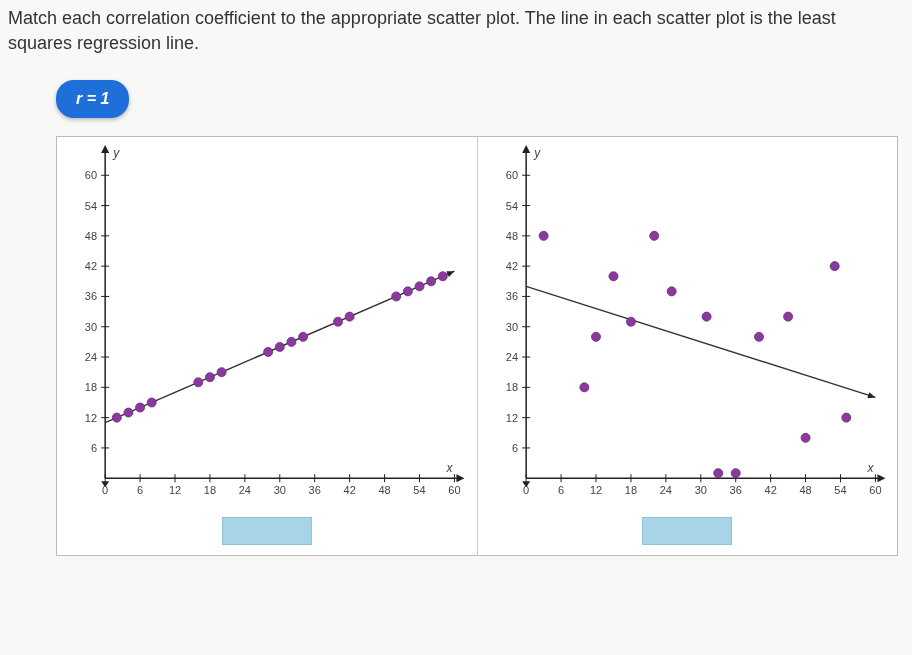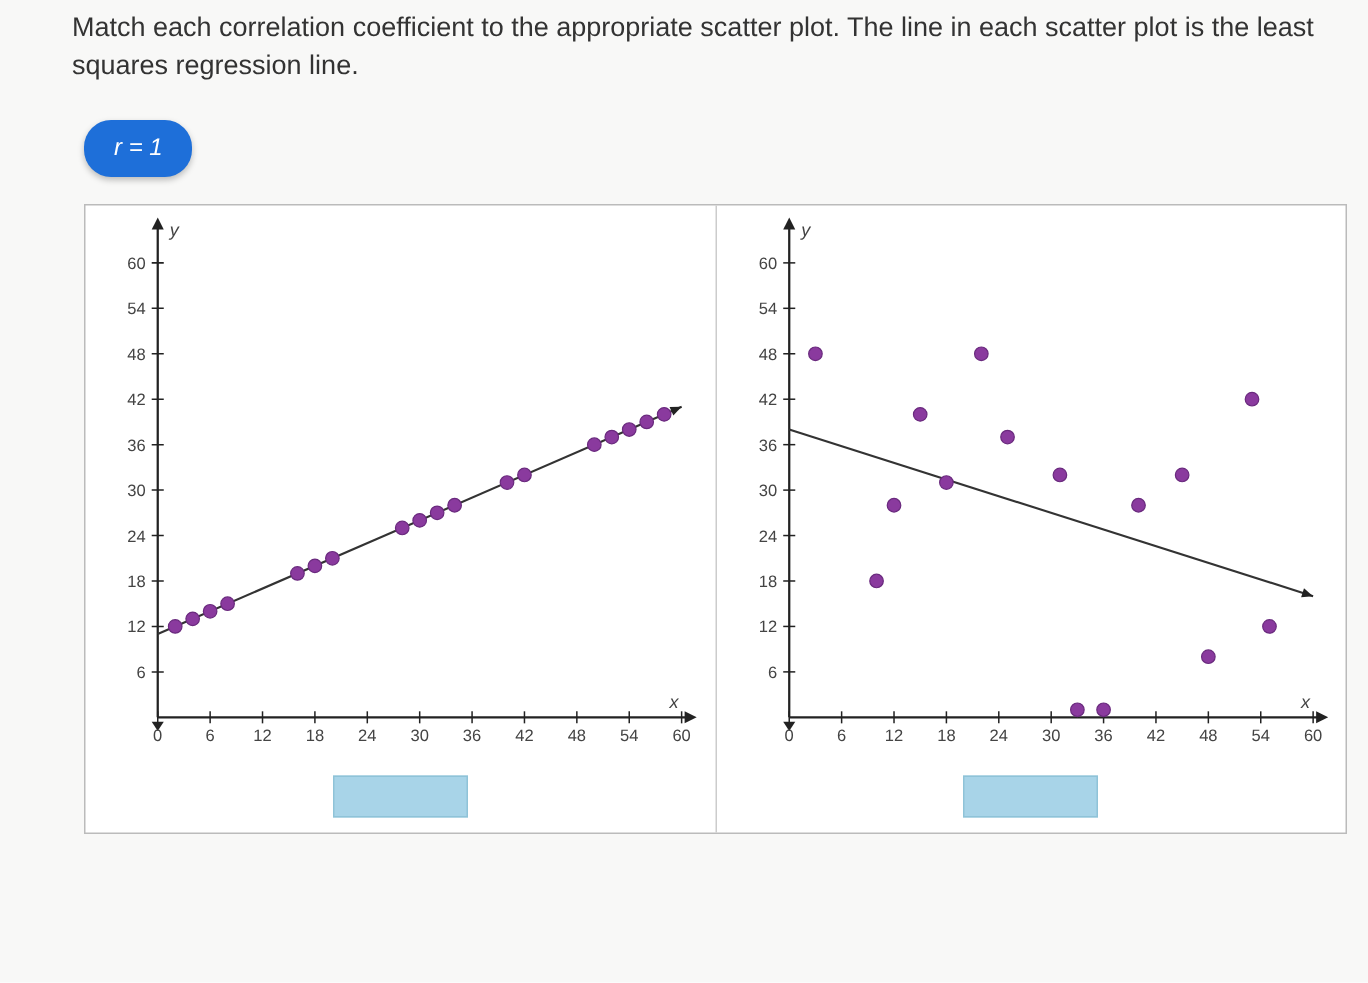--- a/index.html
+++ b/index.html
@@ -9,35 +9,34 @@
       width: 912px;
       height: 655px;
       padding: 0;
       overflow: hidden;
     }
     .question {
       font-size: 18px;
       color: #333;
       padding: 6px 14px 16px 8px;
       line-height: 1.4;
-      margin-left: 40px;
     }
     .drag-tiles {
       display: flex;
       gap: 20px;
       padding: 8px 0 18px 56px;
     }
     .drag-tile {
       background: #1e6fd9;
       color: #fff;
       padding: 10px 20px;
       border-radius: 18px;
       font-style: italic;
       font-size: 16px;
-      font-weight: 400;
+      font-weight: 700;
       cursor: grab;
       box-shadow: 0 2px 4px rgba(0,0,0,0.25);
     }
     .plots-container {
       border: 1px solid #bbb;
       margin: 0 14px 0 56px;
       display: flex;
       background: #fff;
     }
     .plot-cell {

